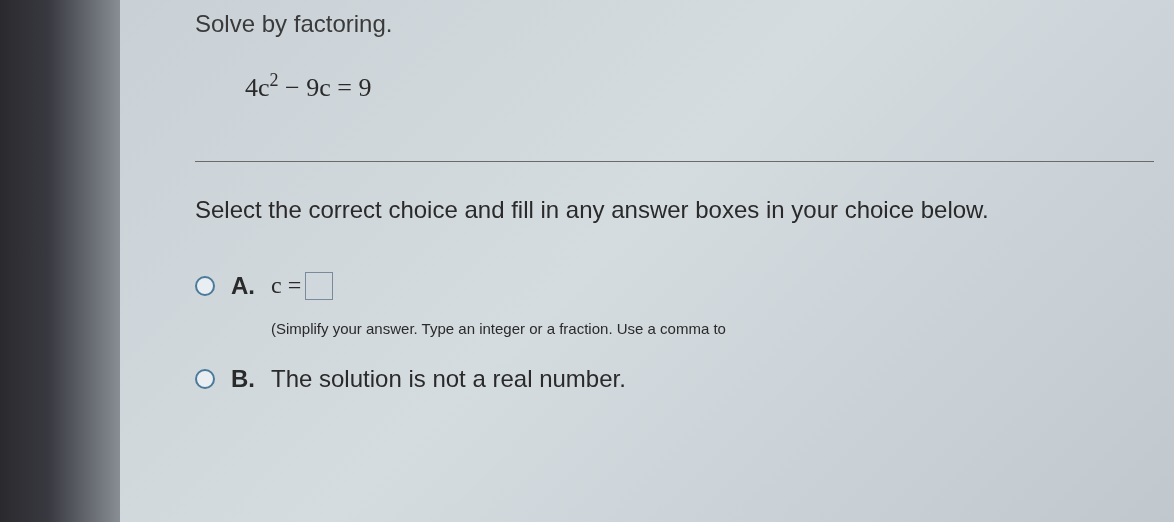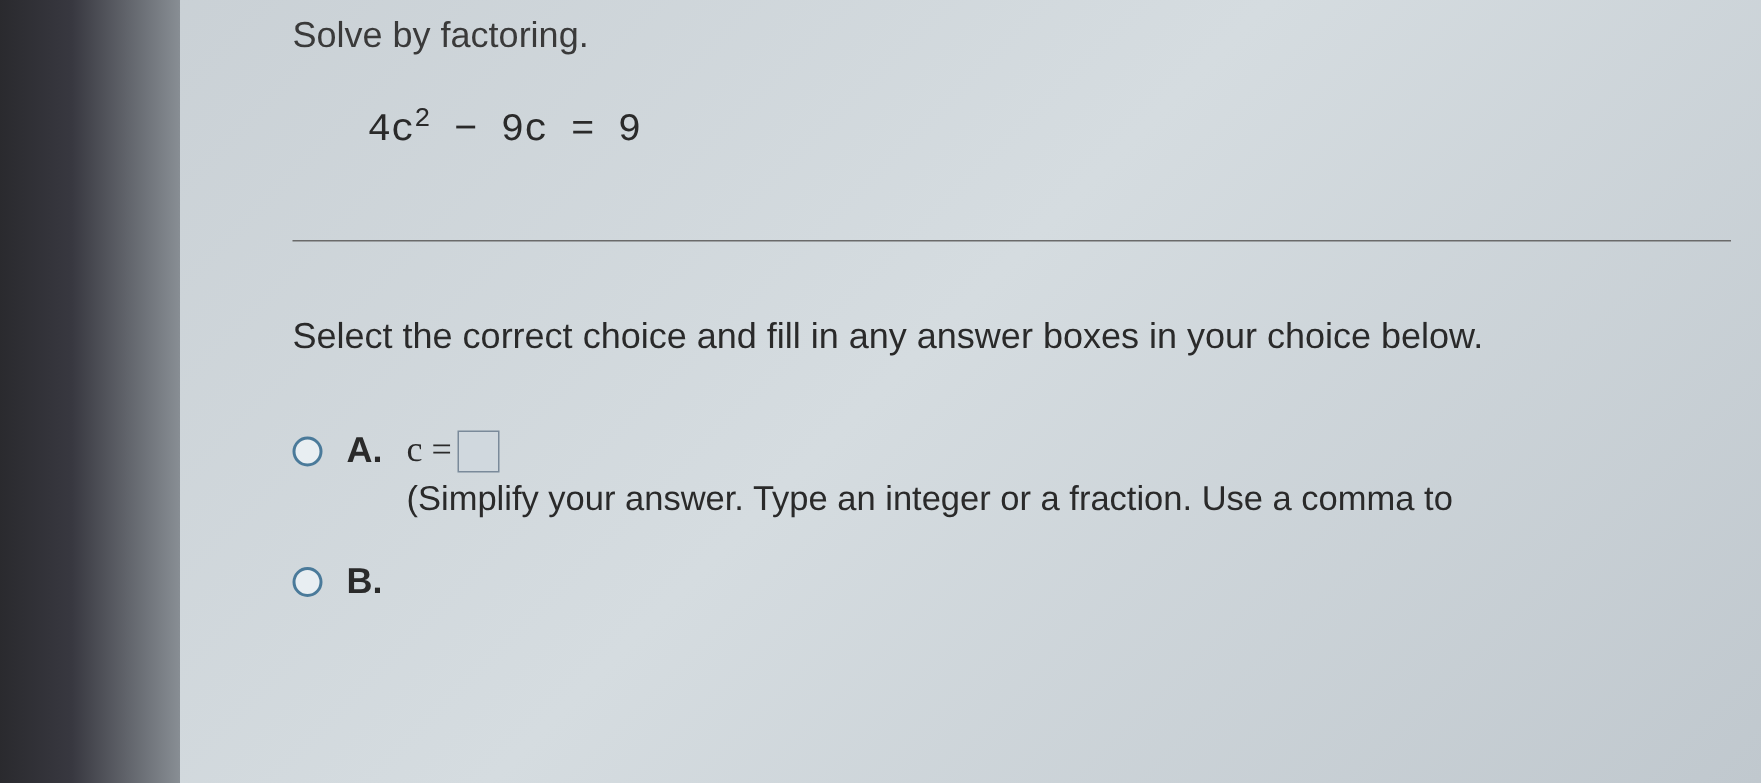--- a/index.html
+++ b/index.html
@@ -34,36 +34,36 @@
       font-size: 24px;
       color: #3a3a3a;
       margin-top: -2px;
       font-weight: normal;
     }
     .equation {
       font-size: 26px;
       color: #2a2a2a;
       margin-top: 32px;
       margin-left: 50px;
-      font-family: Liberation Mono, monospace;
+      font-family: Liberation Serif, serif;
     }
     .equation sup {
       font-size: 18px;
       vertical-align: super;
     }
     .divider {
       border: none;
       border-top: 1px solid #6a6a6a;
       margin-top: 58px;
       margin-right: 20px;
     }
     .instruction {
       font-size: 24px;
       color: #2a2a2a;
-      margin-top: 50px;
+      margin-top: 34px;
       font-weight: normal;
     }
     .choices {
       margin-top: 48px;
     }
     .choice {
       display: flex;
       align-items: flex-start;
       margin-bottom: 28px;
     }
@@ -97,23 +97,23 @@
     }
     .answer-box {
       width: 28px;
       height: 28px;
       background: #d0d8de;
       border: 1px solid #7a8a9a;
       margin-left: 4px;
       display: inline-block;
     }
     .hint {
-      font-size: 23px;
+      font-size: 15px;
       color: #2a2a2a;
-      margin-top: 4px;
+      margin-top: 20px;
     }
   </style>
 </head>
 <body>
 
 <div class="left-border"></div>
 
 <div class="content">
   <div class="prompt-title">Solve by factoring.</div>
 
@@ -133,16 +133,17 @@
           <span>c =</span>
           <span class="answer-box" value=""></span>
         </div>
         <div class="hint">(Simplify your answer. Type an integer or a fraction. Use a comma to</div>
       </div>
     </div>
 
     <div class="choice">
       <div class="radio"></div>
       <div class="choice-label">B.</div>
+      <div class="choice-content">The solution is not a real number.</div>
     </div>
 
   </div>
 </div>
 
 </body></html>

